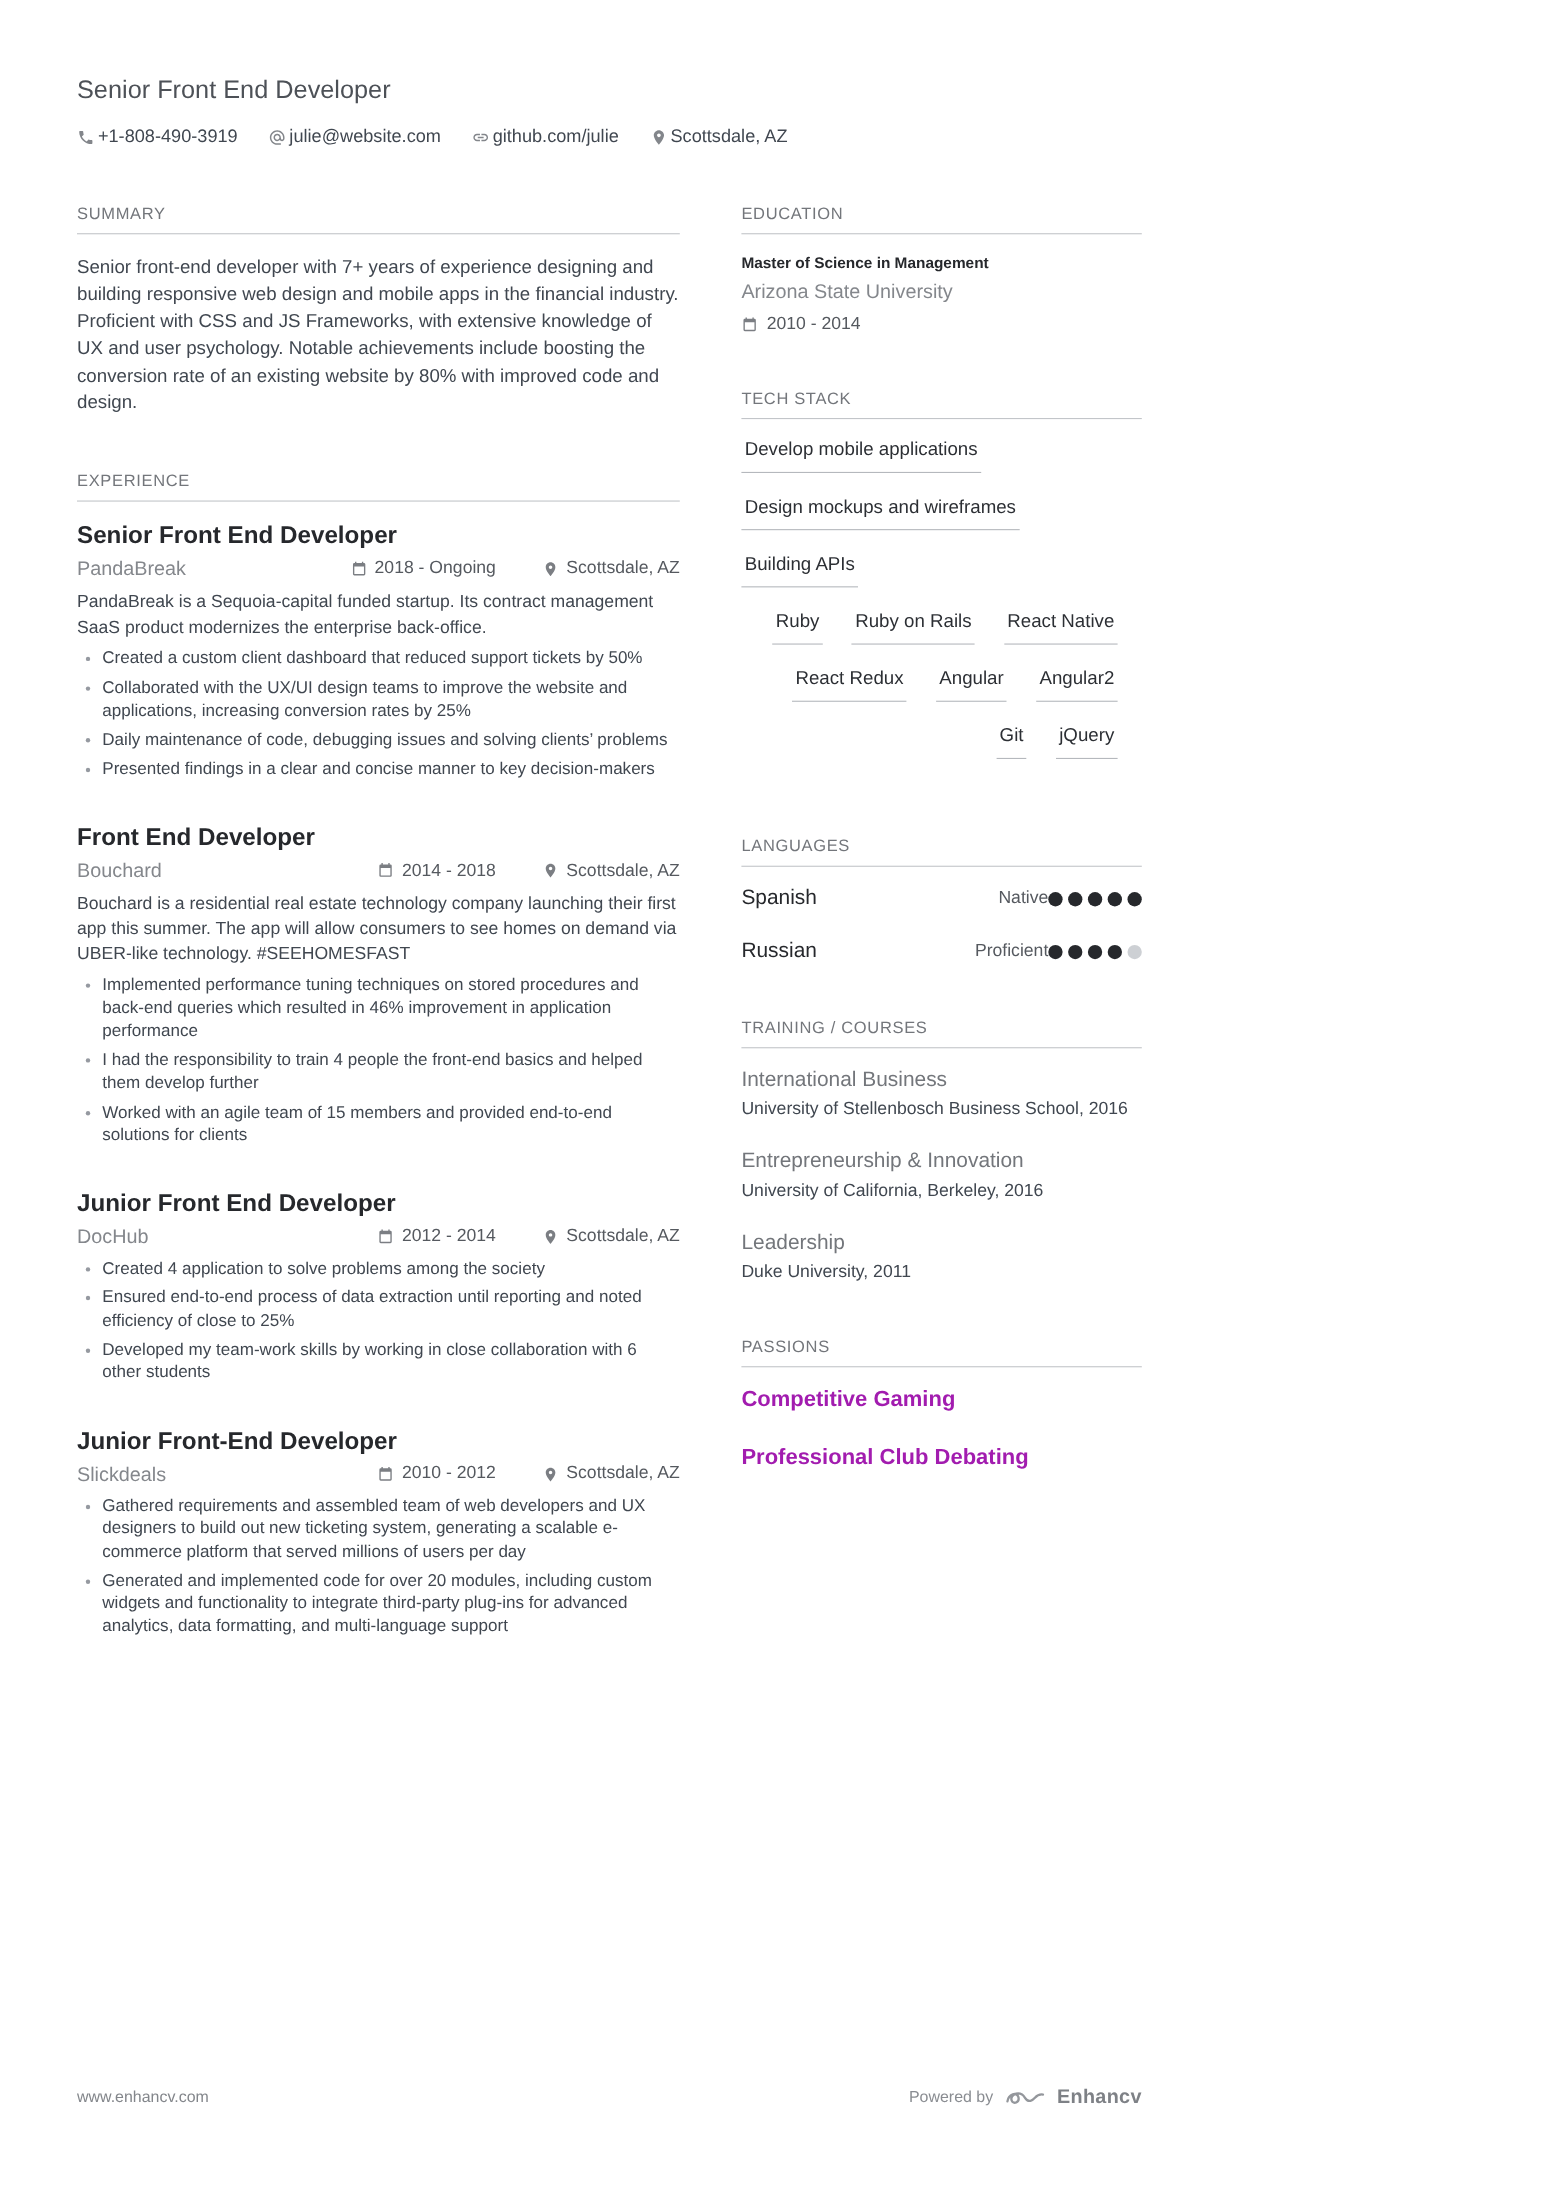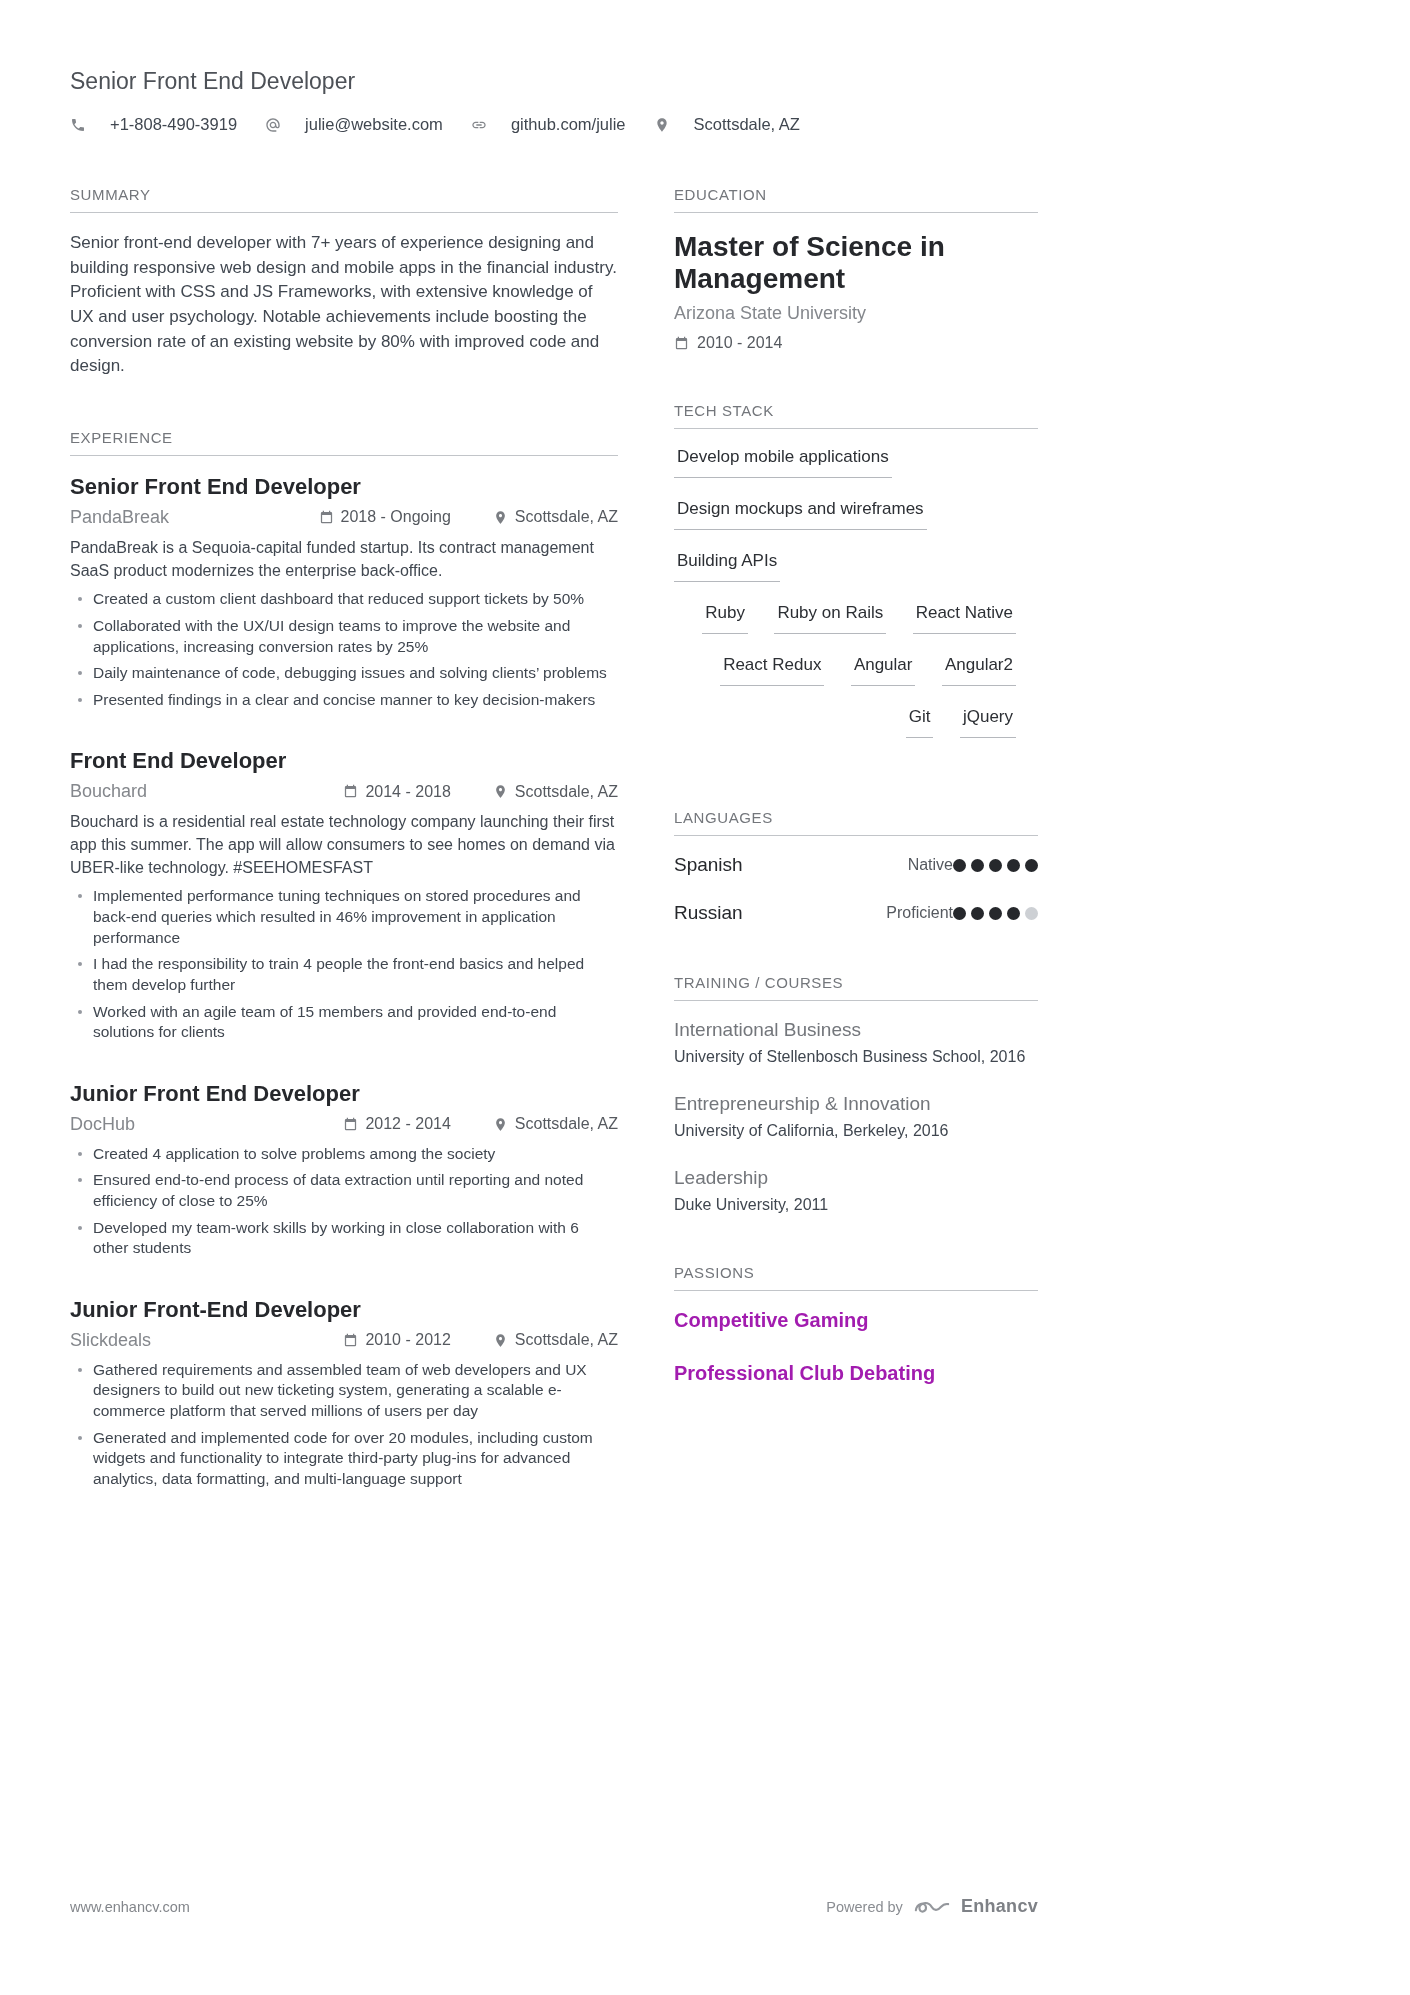--- a/index.html
+++ b/index.html
@@ -11,21 +11,21 @@
     font-family: "Liberation Sans", "DejaVu Sans", sans-serif;
     overflow: hidden;
   }
   .content { position: absolute; left: 70px; top: 0; width: 968px; }
 
   
   .header { padding-top: 58px; }
   .name { margin: 0; font-size: 45px; font-weight: 700; letter-spacing: 0.5px; color: #26282c; line-height: 1.1; }
   .role { margin: 10px 0 0; font-size: 23px; font-weight: 400; color: #4d5157; }
   .contacts { display: flex; align-items: center; gap: 28px; margin-top: 20px; font-size: 16.5px; color: #404750; }
-  .contact { display: flex; align-items: center; gap: 24px; white-space: nowrap; }
+  .contact { display: flex; align-items: center; gap: 3px; white-space: nowrap; }
   .ic { width: 16px; height: 16px; fill: #83868b; flex: none; }
   .ic-sm { width: 15px; height: 15px; fill: #7b7e83; flex: none; }
 
   
   .columns { display: flex; gap: 56px; margin-top: 52px; }
   .col-left { width: 548px; flex: none; }
   .col-right { flex: 1; min-width: 0; }
 
   .section { margin-bottom: 50px; }
   .sec-head {
@@ -50,21 +50,21 @@
   .bullets li {
     position: relative; padding-left: 23px; margin-bottom: 6px;
     font-size: 15.5px; line-height: 1.33; color: #404750;
   }
   .bullets li::before {
     content: ""; position: absolute; left: 8px; top: 8px;
     width: 4px; height: 4px; border-radius: 50%; background: #9599a0;
   }
 
   
-  .degree { margin: 0 0 8px; font-size: 28px; font-weight: 700; color: #26282c; }
+  .degree { margin: 0 0 8px; font-size: 14px; font-weight: 700; color: #26282c; }
   .school { margin-bottom: 10px; font-size: 18px; color: #84878c; }
   .edu-date { display: flex; align-items: center; gap: 8px; font-size: 16px; color: #55595f; }
 
   
   .tag { font-size: 17px; color: #2c2f34; padding: 0 3px 10px; border-bottom: 1px solid #b5b8bd; }
   .tags-primary .tag { display: table; margin-bottom: 21px; }
   .tags-secondary { margin-top: 20px; text-align: right; }
   .tags-secondary .tag { display: inline-block; margin: 0 22px 21px 0; }
 
   

